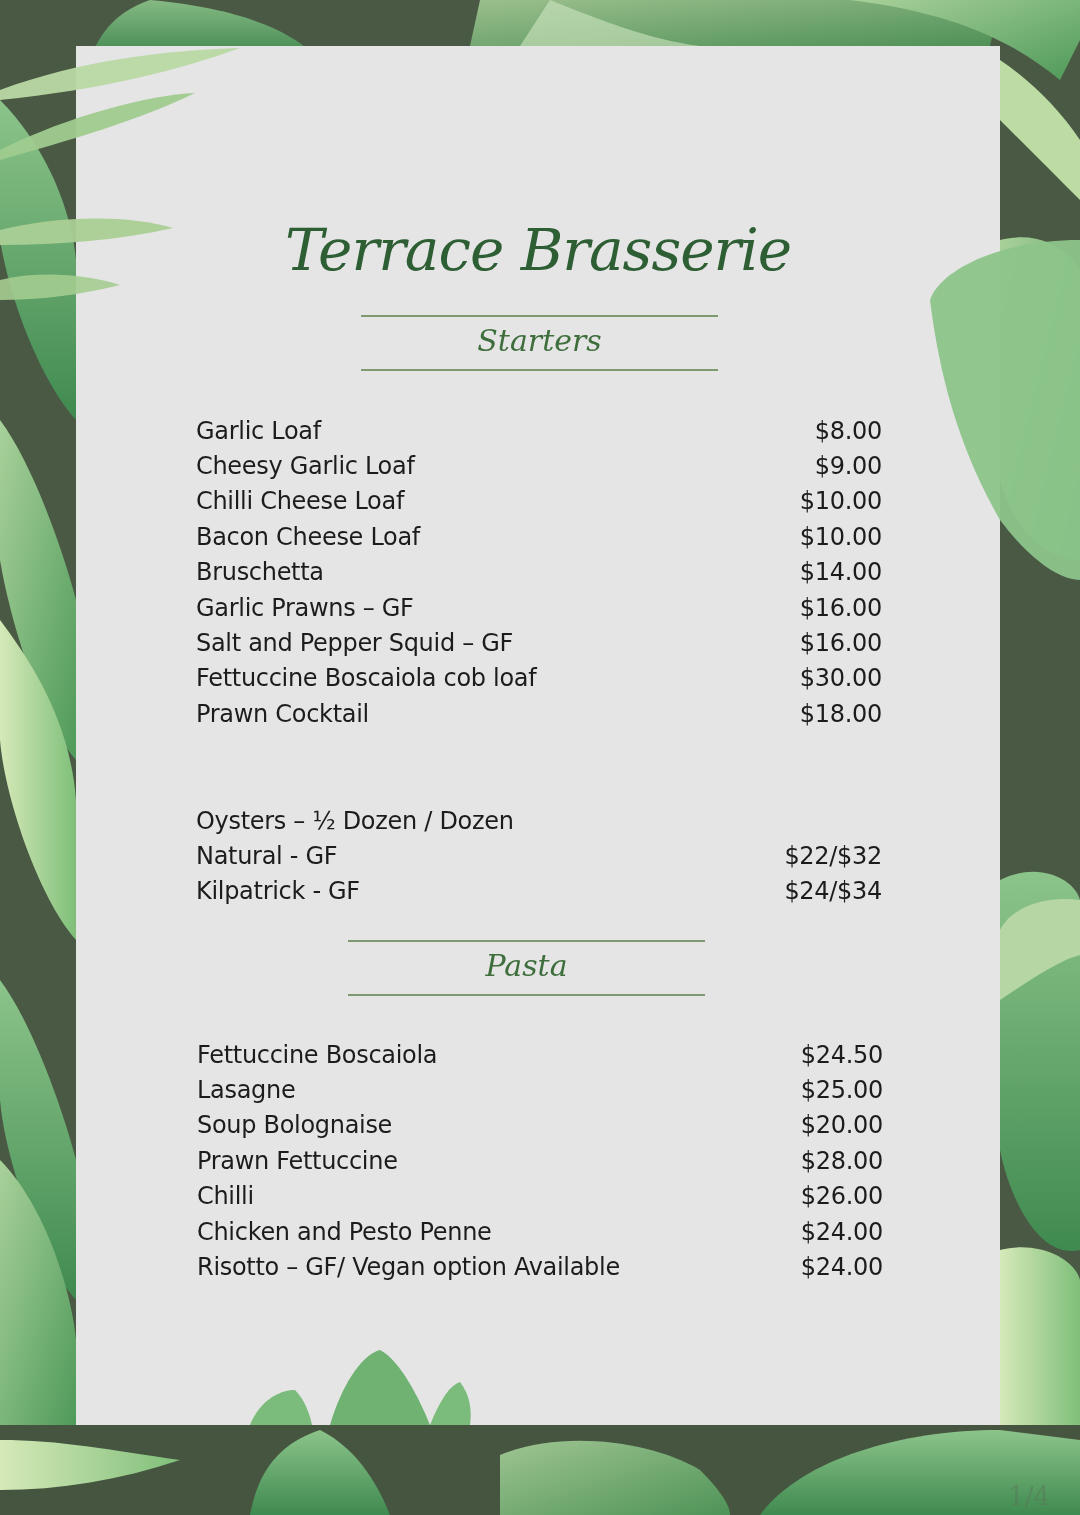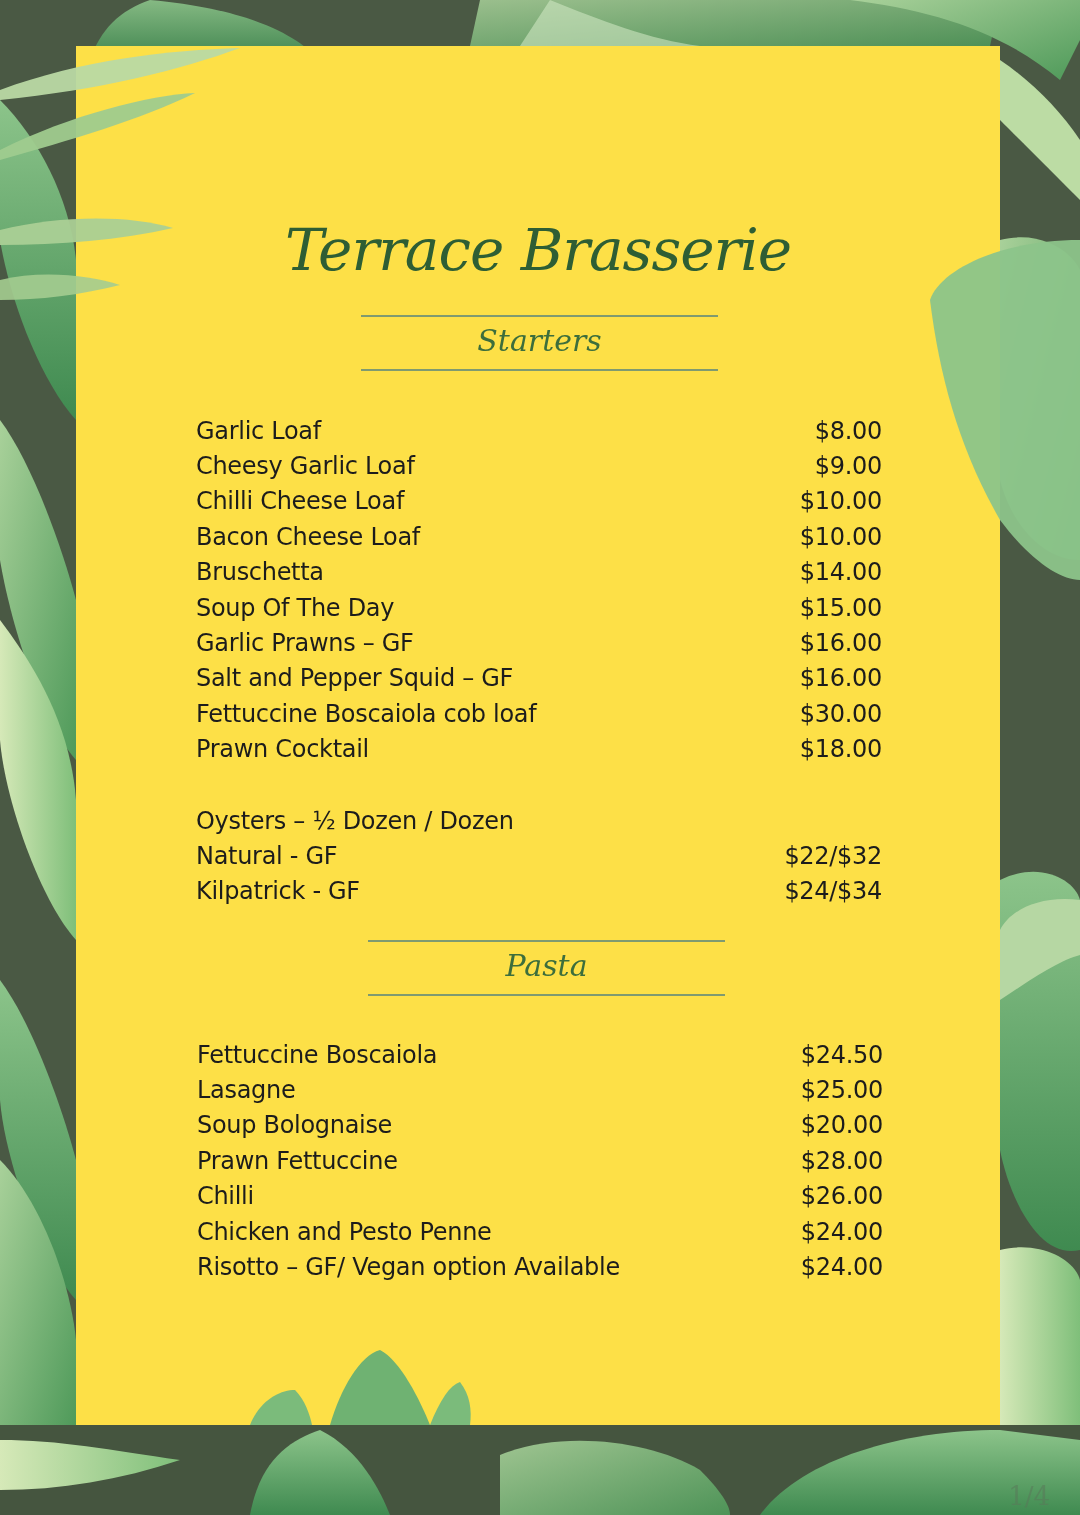--- a/index.html
+++ b/index.html
@@ -5,21 +5,21 @@
   html, body { margin:0; padding:0; }
   body {
     width:1080px; height:1515px; position:relative; overflow:hidden;
     background:#4a5944;
     font-family:"Liberation Sans", sans-serif;
   }
   .leaves { position:absolute; inset:0; z-index:1; }
   .leaves-front { position:absolute; inset:0; z-index:3; pointer-events:none; }
   .card {
     position:absolute; left:76px; top:46px; width:924px; height:1379px;
-    background:#fde047; z-index:2;
+    background:#e5e5e5; z-index:2;
   }
   .title {
     position:absolute; left:0; right:0; top:170px; text-align:center;
     font-family:"DejaVu Serif", serif; font-style:italic;
     font-size:58px; color:#2e5e34; letter-spacing:-1px;
   }
   .section-head { position:absolute; width:357px; height:56px; }
   .section-head .rule { position:absolute; left:0; right:0; height:2px; background:#7f9a70; }
   .section-head .rule.top { top:0; }
   .section-head .rule.bot { bottom:0; }
@@ -107,24 +107,20 @@
       </div>
     <div class="row">
         <span>Bacon Cheese Loaf</span>
         <span class="price">$10.00</span>
       </div>
     <div class="row">
         <span>Bruschetta</span>
         <span class="price">$14.00</span>
       </div>
     <div class="row">
-        <span>Soup Of The Day</span>
-        <span class="price">$15.00</span>
-      </div>
-    <div class="row">
         <span>Garlic Prawns – GF</span>
         <span class="price">$16.00</span>
       </div>
     <div class="row">
         <span>Salt and Pepper Squid – GF</span>
         <span class="price">$16.00</span>
       </div>
     <div class="row">
         <span>Fettuccine Boscaiola cob loaf</span>
         <span class="price">$30.00</span>
@@ -140,21 +136,21 @@
     <div class="row">
         <span>Natural - GF</span>
         <span class="price">$22/$32</span>
       </div>
     <div class="row">
         <span>Kilpatrick - GF</span>
         <span class="price">$24/$34</span>
       </div>
   </div>
 
-  <div class="section-head" style="left:292px; top:894px;">
+  <div class="section-head" style="left:272px; top:894px;">
     <div class="rule top"></div>
     <div class="label">Pasta</div>
     <div class="rule bot"></div>
   </div>
 
   <div class="items" style="top:991px; left:121px;">
     <div class="row">
         <span>Fettuccine Boscaiola</span>
         <span class="price">$24.50</span>
       </div>

